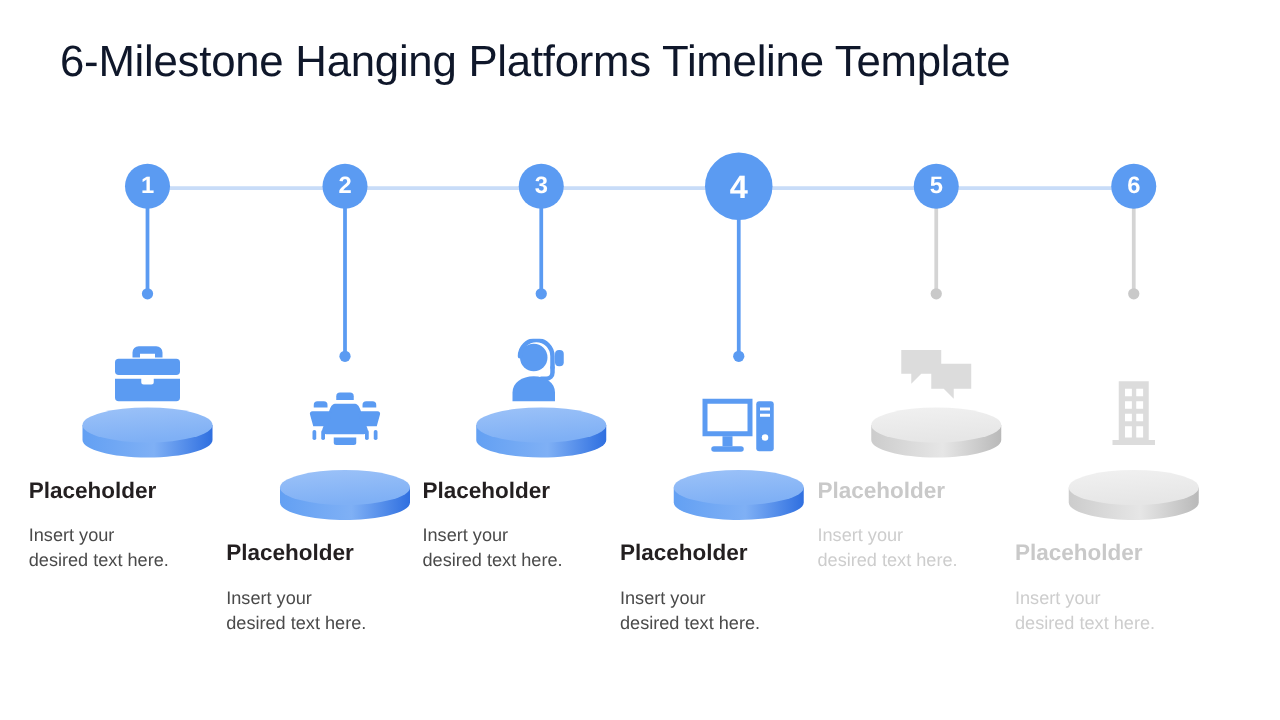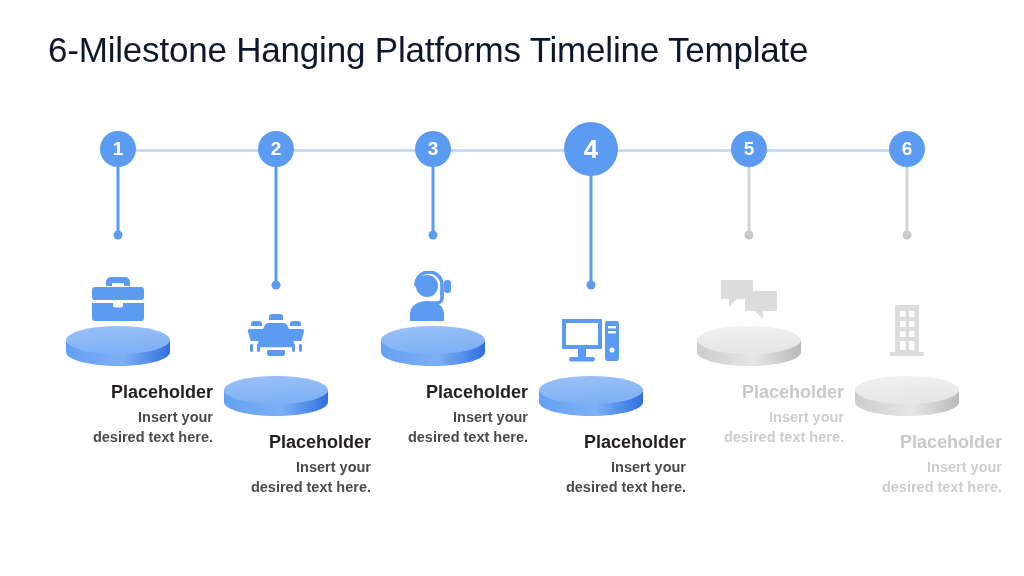--- a/index.html
+++ b/index.html
@@ -102,32 +102,32 @@
     align-items: flex-end;
     justify-content: center;
   }
   .icon-wrap svg { display: block; }
 
   
   .txt {
     position: absolute;
     transform: translateX(-50%);
     width: 190px;
-    text-align: right;
+    text-align: left;
   }
   .txt .heading {
     font-size: 18px;
     font-weight: 700;
     color: #231f20;
     line-height: 1.2;
   }
   .txt .body {
-    margin-top: 3px;
+    margin-top: 15px;
     font-size: 14.5px;
-    font-weight: 700;
+    font-weight: 400;
     color: #4a4a4a;
     line-height: 1.38;
   }
   .txt.muted .heading { color: #c9c9c9; }
   .txt.muted .body { color: #cdcdcd; }
 </style>
 </head>
 <body>
 
 <div id="slide">

